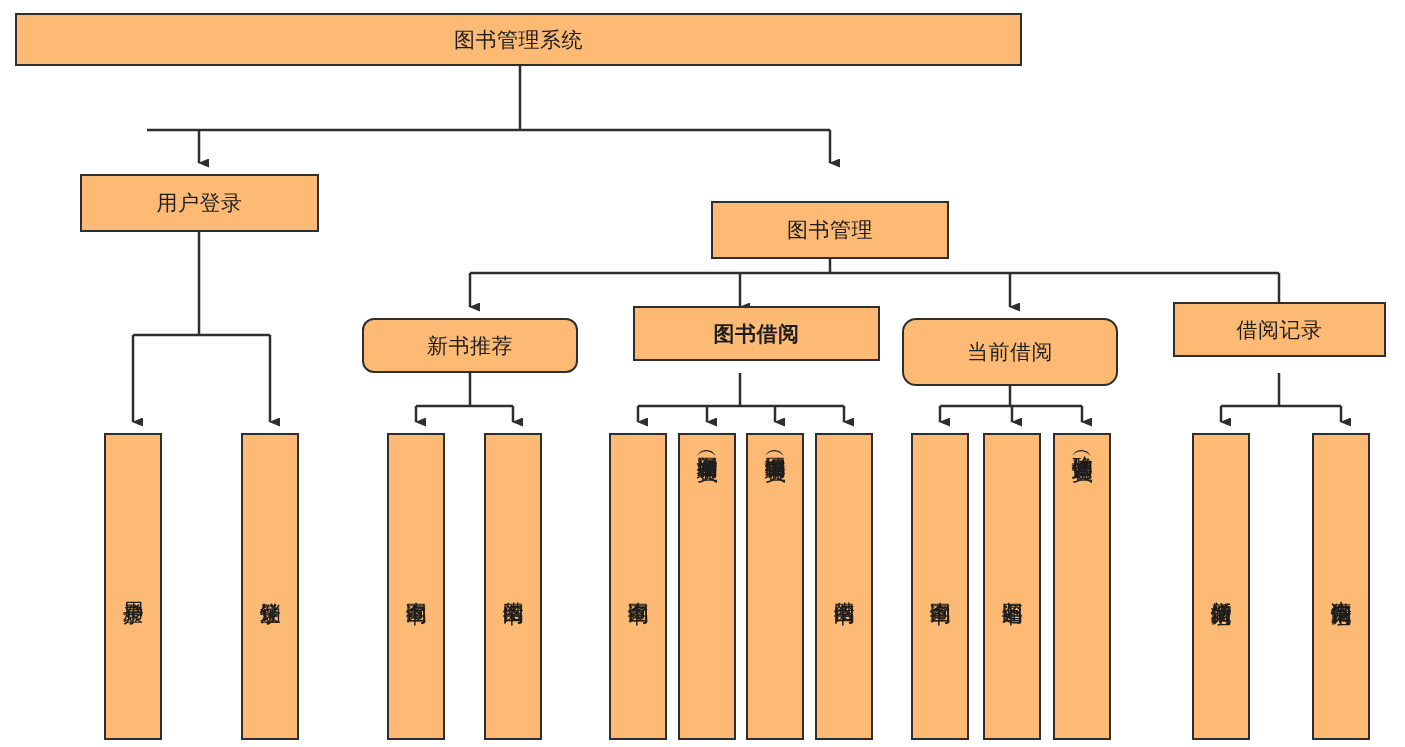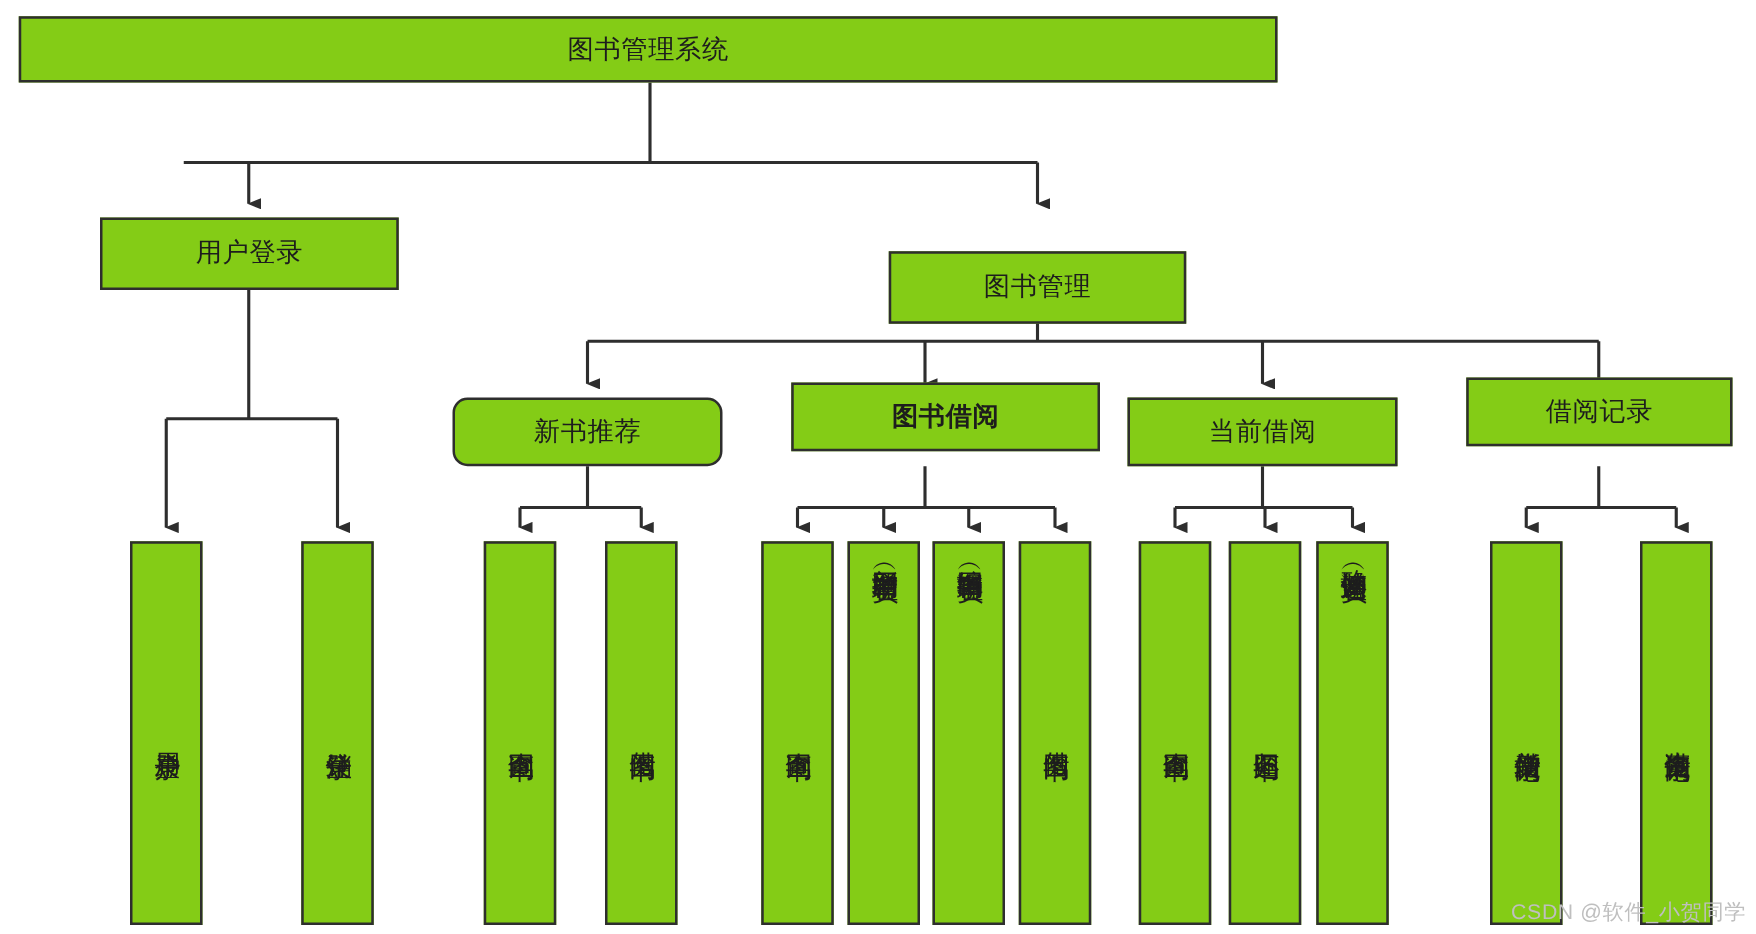--- a/index.html
+++ b/index.html
@@ -25,21 +25,21 @@
     position: absolute;
     left: 0;
     top: 0;
     width: 1405px;
     height: 747px;
     display: block;
   }
   .node-box {
     position: absolute;
     box-sizing: border-box;
-    background: #84cc16;
+    background: #fdba74;
     border: 2.5px solid #2e2e2e;
     display: flex;
     align-items: center;
     justify-content: center;
     overflow: hidden;
   }
   .node-label {
     color: #1d1d1d;
     font-size: 21px;
     line-height: 1.12;
@@ -131,21 +131,21 @@
       </div>
       <div class="node-box" style="left: 711px; top: 174px; width: 238px; height: 58px; margin-top: 27px;">
         <div class="node-label">图书管理</div>
       </div>
       <div class="node-box" style="left: 362px; top: 318px; width: 216px; height: 55px; border-radius: 12px;">
         <div class="node-label">新书推荐</div>
       </div>
       <div class="node-box" style="left: 633px; top: 306px; width: 247px; height: 55px; font-weight: bold;">
         <div class="node-label">图书借阅</div>
       </div>
-      <div class="node-box" style="left: 902px; top: 318px; width: 216px; height: 55px;">
+      <div class="node-box" style="left: 902px; top: 318px; width: 216px; height: 68px; border-radius: 14px;">
         <div class="node-label">当前借阅</div>
       </div>
       <div class="node-box" style="left: 1173px; top: 302px; width: 213px; height: 55px;">
         <div class="node-label">借阅记录</div>
       </div>
       <div class="node-box leaf" style="left: 104px; top: 433px; width: 58px; height: 307px;">
         <div class="node-label vertical">用户登录</div>
       </div>
       <div class="node-box leaf" style="left: 241px; top: 433px; width: 58px; height: 307px;">
         <div class="node-label vertical">注销登录</div>
@@ -178,14 +178,13 @@
         <div class="node-label vertical">确认归还（管理员）</div>
       </div>
       <div class="node-box leaf" style="left: 1192px; top: 433px; width: 58px; height: 307px;">
         <div class="node-label vertical">新增借阅记录</div>
       </div>
       <div class="node-box leaf" style="left: 1312px; top: 433px; width: 58px; height: 307px;">
         <div class="node-label vertical">查询借阅记录</div>
       </div>
     </div>
 
-  <div id="watermark">CSDN @软件_小贺同学</div>
 </div>
 
 </body></html>

